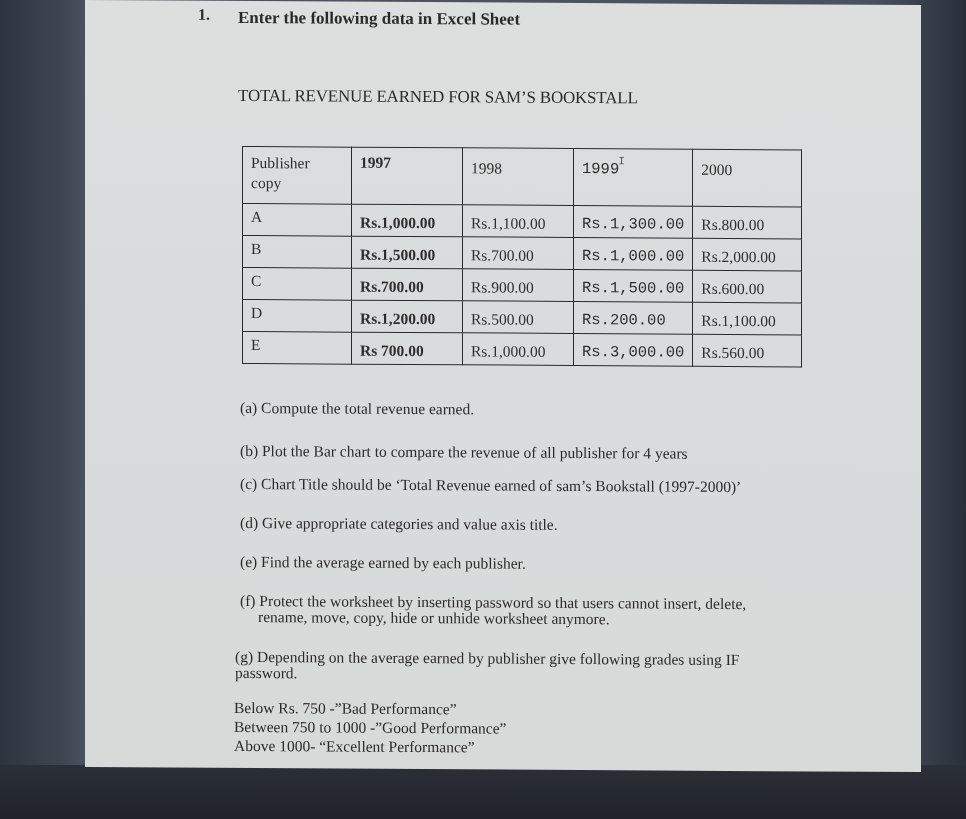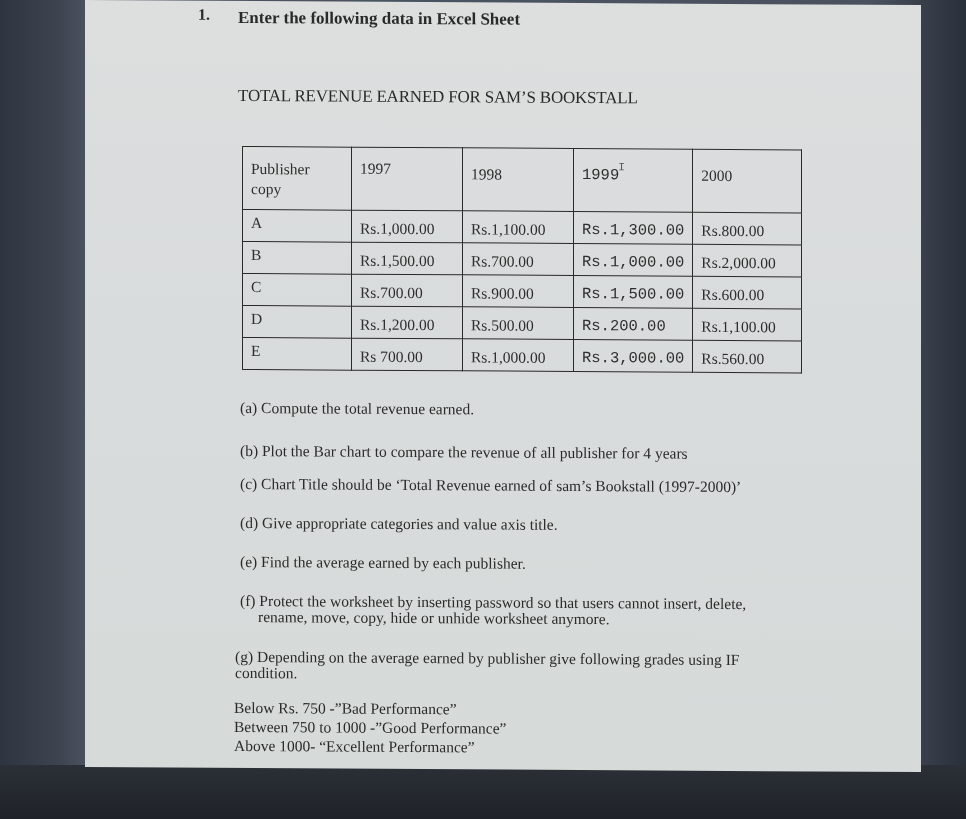--- a/index.html
+++ b/index.html
@@ -41,24 +41,24 @@
       position: absolute; left: 157px; top: 145px;
       border-collapse: collapse;
       font-size: 15.5px;
       color: #2e2e2e;
     }
     table.revenue td {
       border: 1.6px solid #2a2a2a;
       vertical-align: top;
       padding: 0 8px;
     }
-    table.revenue tr.hdr td { height: 50px; padding-top: 12px; }
+    table.revenue tr.hdr td { height: 50px; padding-top: 6px; }
     table.revenue tr.row td { height: 27px; padding-top: 4px; }
     table.revenue td.c0 { width: 92px; }
-    table.revenue td.c1 { width: 94px; }
+    table.revenue td.c1 { width: 94px; font-weight: bold; }
     table.revenue td.c2 { width: 94px; }
     table.revenue td.c3 { width: 94px; font-family: Liberation Mono, monospace; }
     table.revenue td.c4 { width: 92px; text-decoration: underline; }
     table.revenue tr.hdr td.c0 { line-height: 20px; }
     .val { display: inline-block; padding-top: 5px; }
     .cursor-mark { font-size: 11px; color: #555; vertical-align: top; margin-left: -1px; }
     .tasks {
       position: absolute; left: 150px; top: 398px;
       width: 560px;
       font-size: 15.5px;
@@ -142,21 +142,21 @@
     <div class="task" style="top:43px;">(b) Plot the Bar chart to compare the revenue of all publisher for 4 years</div>
     <div class="task" style="top:76px;">(c) Chart Title should be ‘Total Revenue earned of sam’s Bookstall (1997-2000)’</div>
     <div class="task" style="top:115px;">(d) Give appropriate categories and value axis title.</div>
     <div class="task" style="top:154px;">(e) Find the average earned by each publisher.</div>
     <div class="task wrap" style="top:194px;">
       <span>(f) Protect the worksheet by inserting password so that users cannot insert, delete,</span>
       <span class="cont">rename, move, copy, hide or unhide worksheet anymore.</span>
     </div>
     <div class="task wrap" style="top:250px; left:0px;">
       <span>(g) Depending on the average earned by publisher give following grades using IF</span><br>
-      <span>condition.</span>
+      <span>password.</span>
     </div>
   </div>
 
   <div class="grades">
     <div>Below Rs. 750 -”Bad Performance”</div>
     <div>Between 750 to 1000 -”Good Performance”</div>
     <div>Above 1000- “Excellent Performance”</div>
   </div>
 
 </div>

